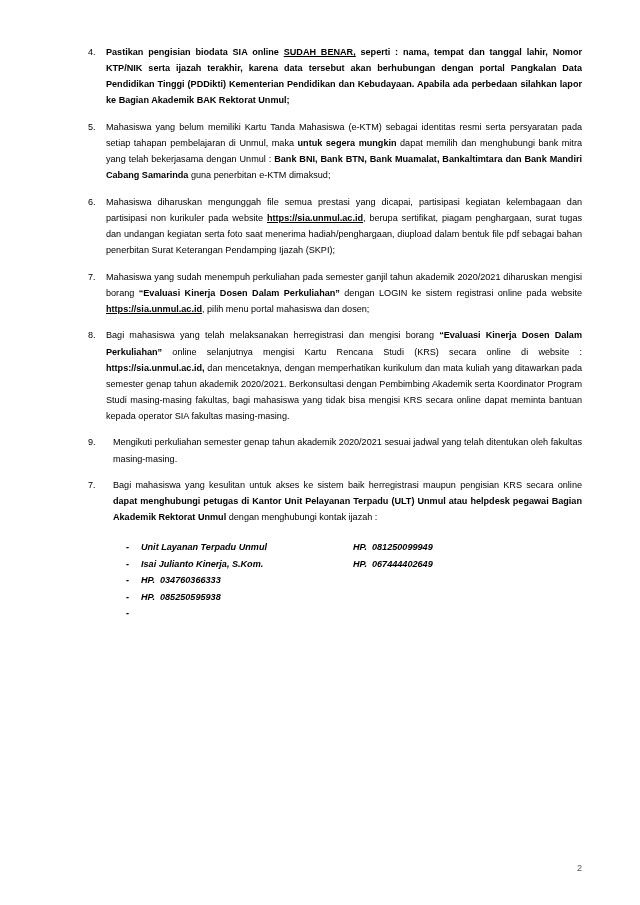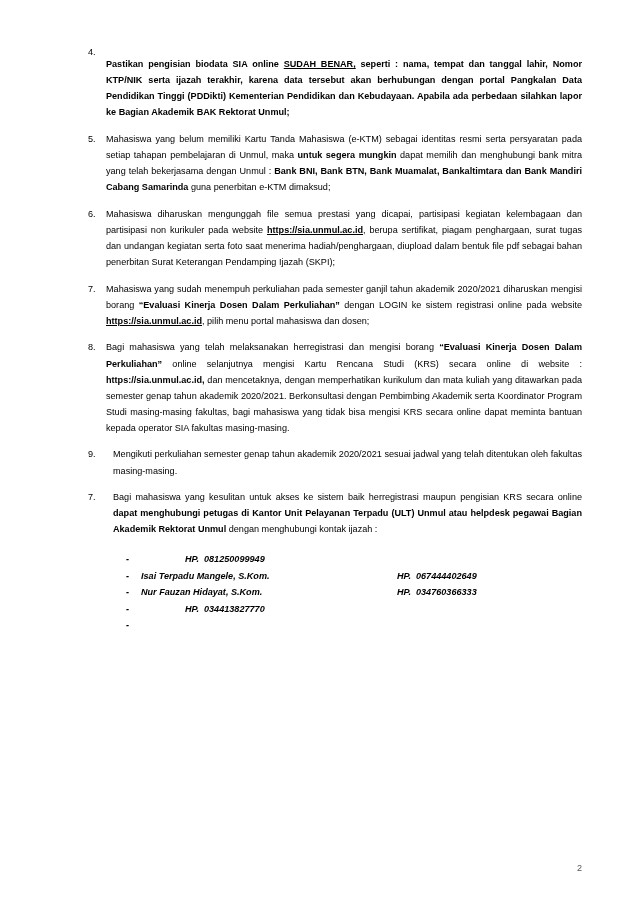--- a/index.html
+++ b/index.html
@@ -49,21 +49,21 @@
     hyphens: none;
   }
   
   .item .marker { width: 18px; }
   .item.wide .marker { width: 25px; }
 
   .bold { font-weight: bold; }
   .ital { }
   .bold-ul { font-weight: bold; text-decoration: underline; }
 
-  .item4 .body-text { font-weight: bold; margin-top: 12px; }
+  .item4 .body-text { font-weight: bold; }
 
   .contacts {
     margin-top: 14px;
     margin-left: 38px;
     font-size: 9.1px;
     line-height: 16.4px;
     font-style: italic;
     font-weight: bold;
   }
   .contact-row {
@@ -75,21 +75,20 @@
     flex: 0 0 auto;
   }
   .contact-name {
     width: 212px;
     flex: 0 0 auto;
     white-space: nowrap;
   }
   .contact-phone {
     flex: 0 0 auto;
     white-space: nowrap;
-    margin-left: 44px;
   }
   .contact-phone .hp-label { margin-right: 5px; }
 
   .page-number {
     position: absolute;
     right: 58px;
     bottom: 32px;
     font-size: 9.1px;
     color: #555;
   }
@@ -126,35 +125,35 @@
       </li>
       <li class="item item10 wide">
         <span class="marker">7.</span>
         <span class="body-text"><span>Bagi mahasiswa yang kesulitan untuk akses ke sistem baik   herregistrasi maupun pengisian KRS   secara   online   </span><span class="bold">dapat  menghubungi  petugas  di Kantor Unit Pelayanan Terpadu (ULT) Unmul atau helpdesk pegawai Bagian Akademik Rektorat Unmul</span><span> dengan  menghubungi kontak ijazah :</span></span>
       </li>
     </ol>
 
   <div class="contacts" id="contacts-root">
       <div class="contact-row">
         <span class="contact-dash">-</span>
+        <span class="contact-name">Unit Layanan Terpadu  Unmul</span>
         <span class="contact-phone"><span class="hp-label">HP.</span><span>081250099949</span></span>
       </div>
       <div class="contact-row">
         <span class="contact-dash">-</span>
-        <span class="contact-name">Isai Terpadu Mangele, S.Kom.</span>
+        <span class="contact-name">Isai Julianto Kinerja, S.Kom.</span>
         <span class="contact-phone"><span class="hp-label">HP.</span><span>067444402649</span></span>
       </div>
       <div class="contact-row">
         <span class="contact-dash">-</span>
-        <span class="contact-name">Nur Fauzan Hidayat, S.Kom.</span>
         <span class="contact-phone"><span class="hp-label">HP.</span><span>034760366333</span></span>
       </div>
       <div class="contact-row">
         <span class="contact-dash">-</span>
-        <span class="contact-phone"><span class="hp-label">HP.</span><span>034413827770</span></span>
+        <span class="contact-phone"><span class="hp-label">HP.</span><span>085250595938</span></span>
       </div>
       <div class="contact-row">
         <span class="contact-dash">-</span>
         <span class="contact-phone"><span class="hp-label"></span><span></span></span>
       </div>
     </div>
 
   <div class="page-number">2</div>
 </div>
 

